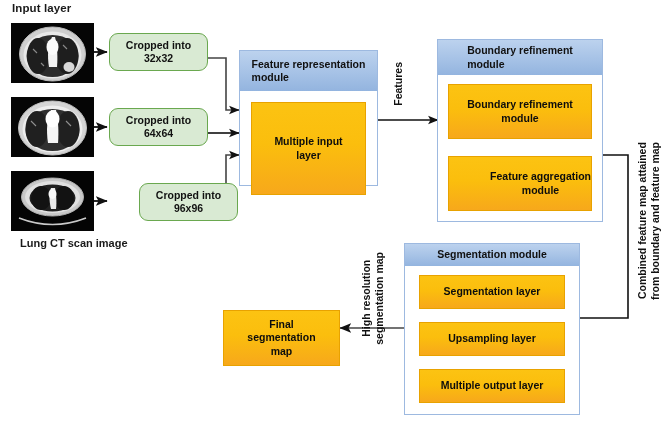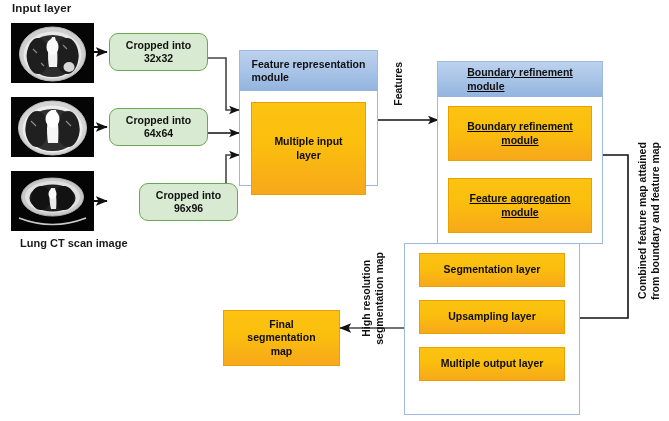--- a/index.html
+++ b/index.html
@@ -9,21 +9,20 @@
   }
   body {
     font-family: "Liberation Sans", sans-serif;
   }
   #canvas {
     position: relative;
     width: 669px;
     height: 421px;
     background: #ffffff;
     overflow: hidden;
-    border-radius: 25px;
   }
   .abs { position: absolute; }
 
   
   .title-text {
     font-size: 11.5px;
     font-weight: bold;
     color: #1a1a1a;
     letter-spacing: 0.1px;
     white-space: nowrap;
@@ -228,49 +227,52 @@
         <div>
           <div>Multiple input</div>
           <div>layer</div>
         </div>
       </div>
     </div>
   </div>
 
   <div class="abs vlabel" style="left:392px; top:62px;">Features</div>
 
-  <div class="abs module" style="left:437px; top:61px; width:166px; height:183px;text-decoration:underline;">
+  <div class="abs module" style="left:437px; top:39px; width:166px; height:183px;">
     <div class="module-header" style="height:35px;">
       <div>
         <div>Boundary refinement</div>
         <div>module</div>
       </div>
     </div>
     <div class="module-body" style="height:147px; padding:9px 10px;">
       <div class="orange-box" style="width:100%; height:55px; margin-bottom:17px;">
         <div>
           <div>Boundary refinement</div>
           <div>module</div>
         </div>
       </div>
-      <div class="orange-box" style="width:100%; height:55px;">
+      <div class="orange-box" style="width:100%; height:55px;justify-content:flex-end;">
         <div>
           <div>Feature aggregation</div>
           <div>module</div>
         </div>
       </div>
     </div>
   </div>
 
   <div class="abs" style="left:636px; top:142px; display:flex; flex-direction:row;">
     <div class="vlabel">Combined feature map attained</div>
     <div class="vlabel">from boundary and feature map</div>
   </div>
 
   <div class="abs module" style="left:404px; top:243px; width:176px; height:172px;">
+    <div class="module-header" style="height:22px;">
+      <div>Segmentation module</div>
+    </div>
     <div class="module-body" style="height:150px; padding:9px 14px;">
       <div class="orange-box" style="width:100%; height:34px; margin-bottom:13px;">
         <div>Segmentation layer</div>
       </div>
       <div class="orange-box" style="width:100%; height:34px; margin-bottom:13px;">
         <div>Upsampling layer</div>
       </div>
       <div class="orange-box" style="width:100%; height:34px;">
         <div>Multiple output layer</div>
       </div>

